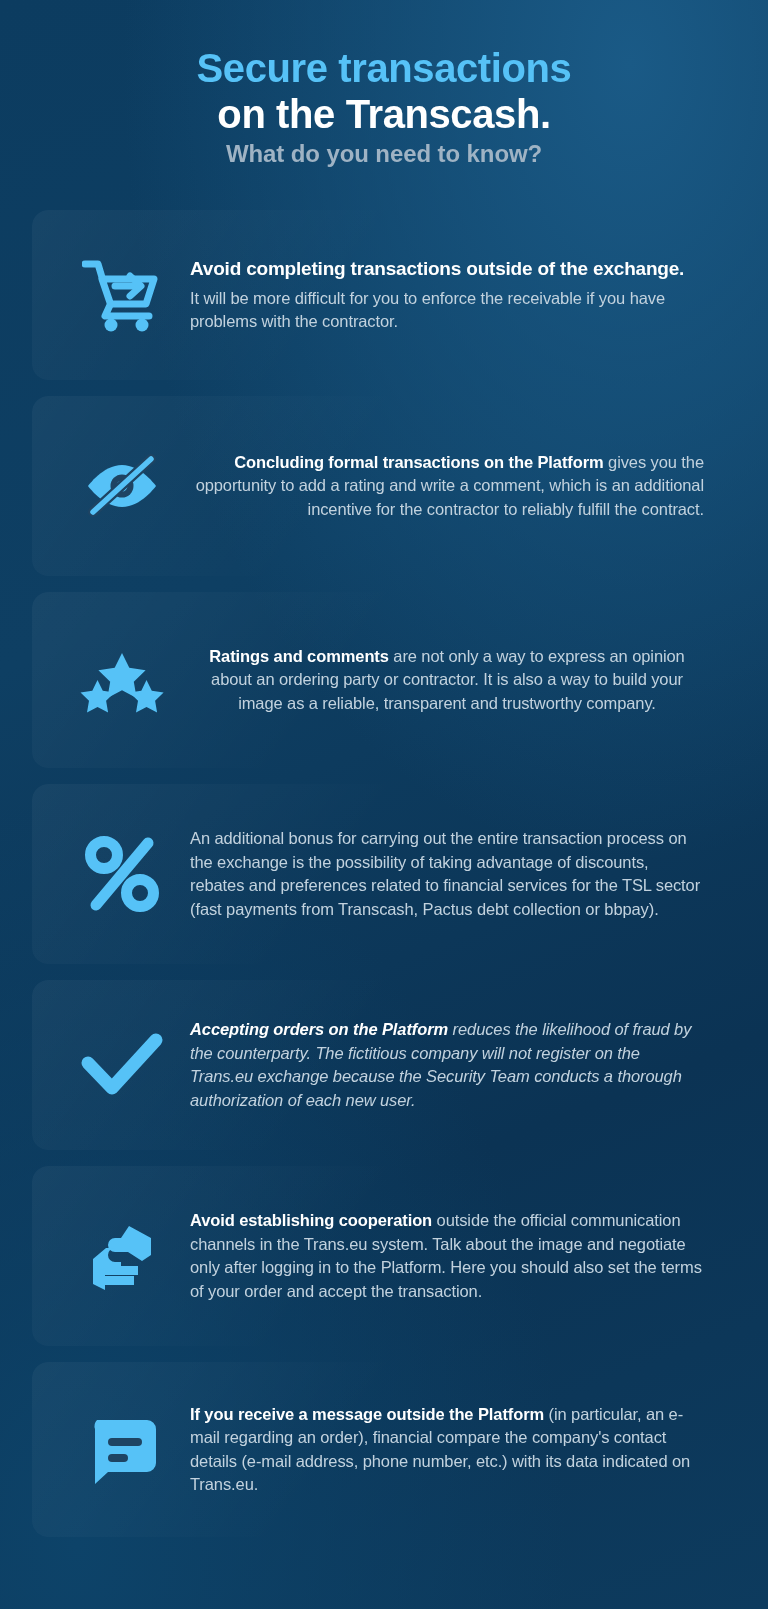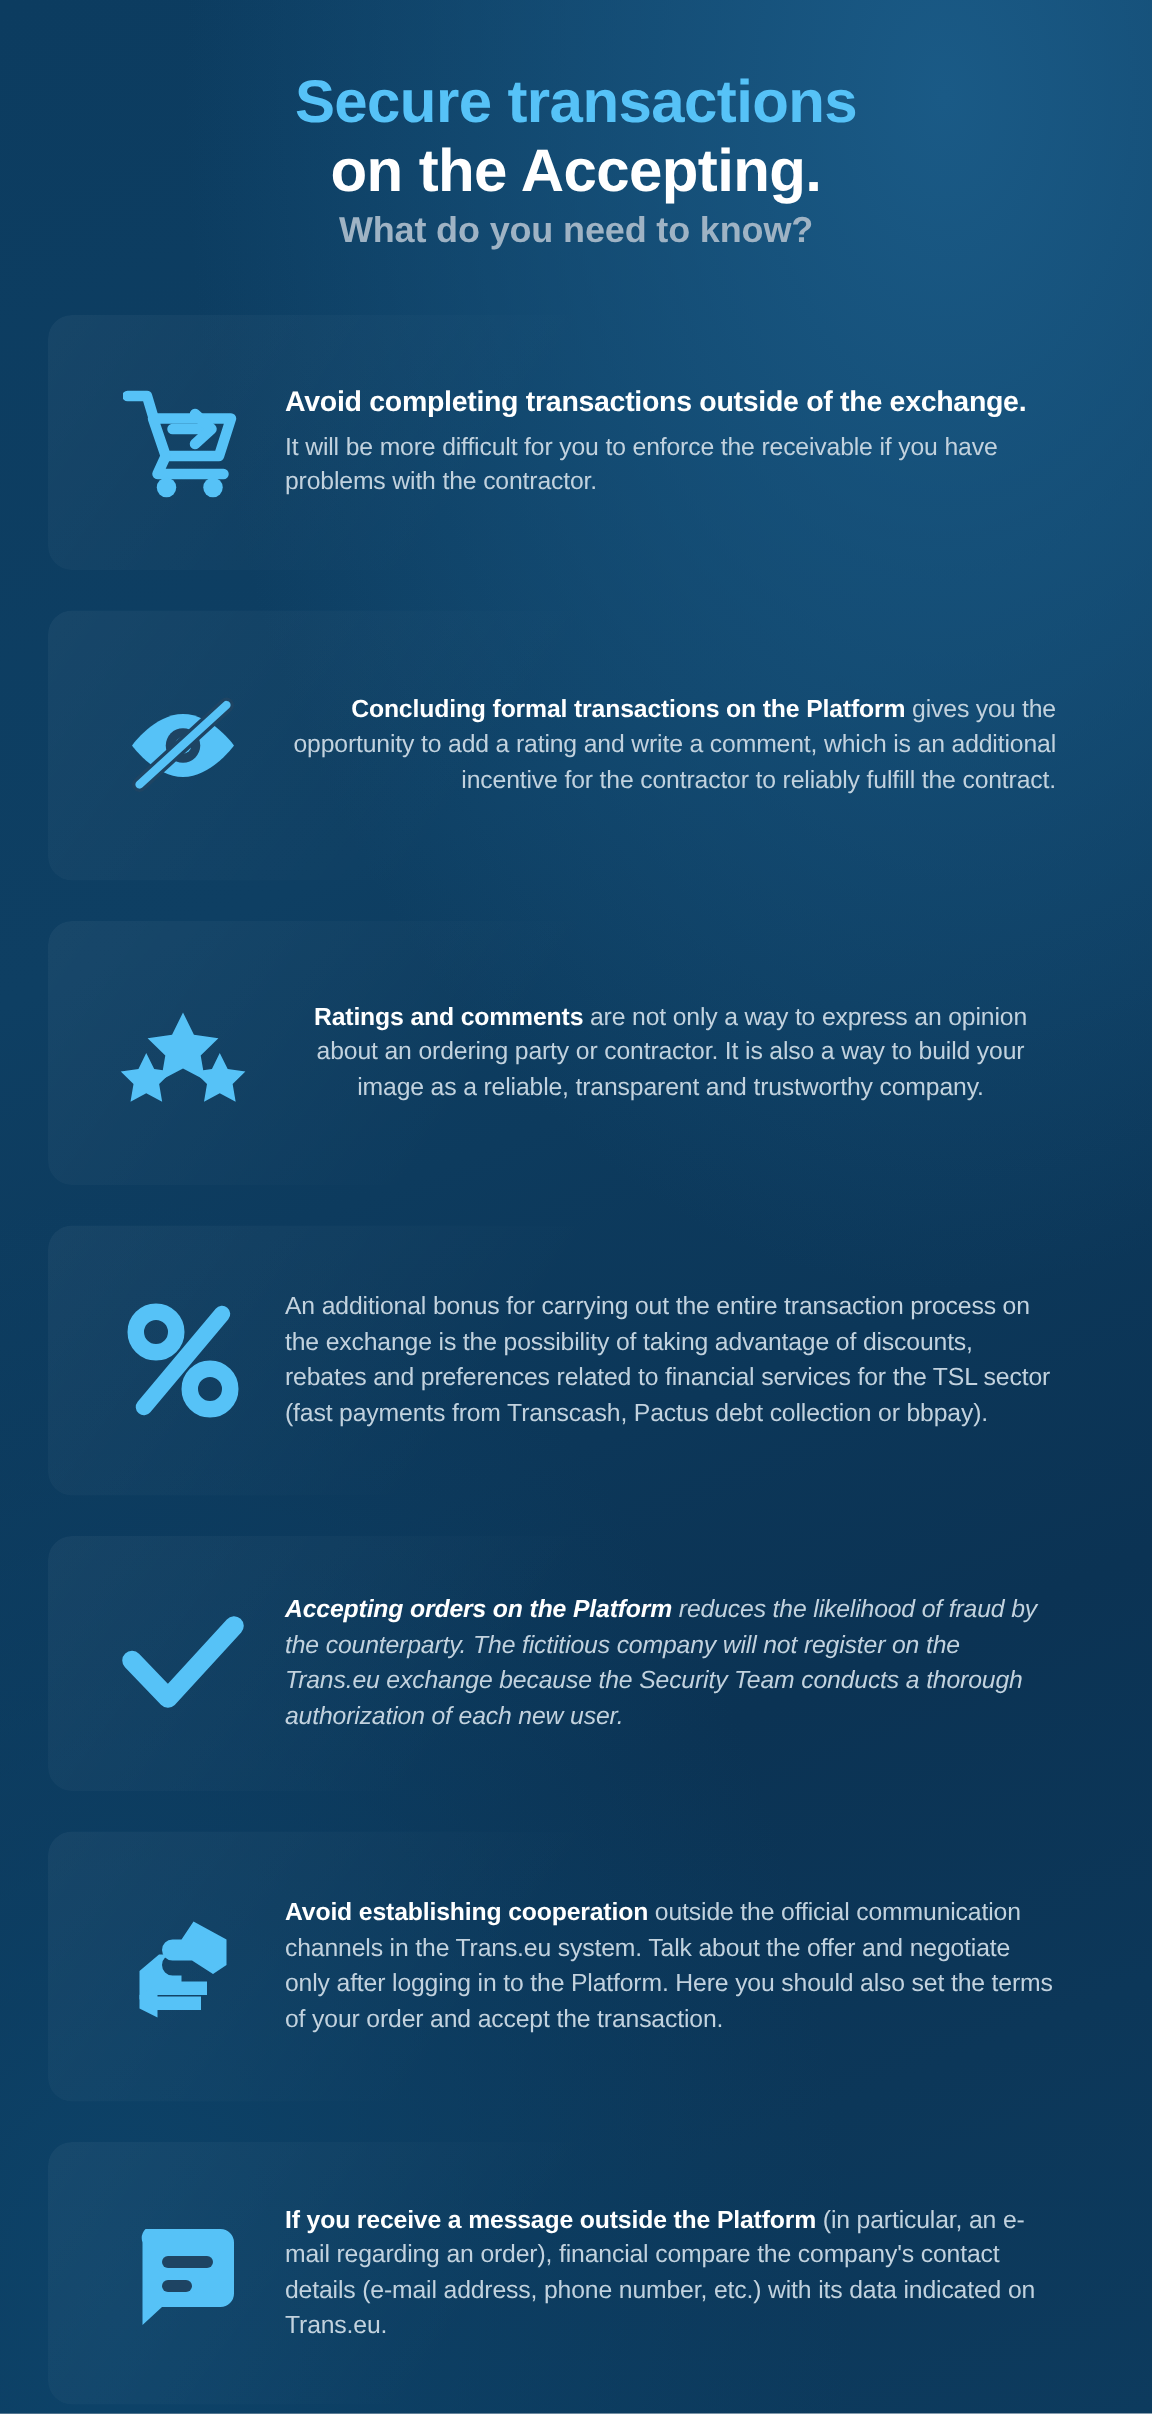--- a/index.html
+++ b/index.html
@@ -40,21 +40,21 @@
     color:#9fb3c4;
     letter-spacing:-0.1px;
   }
 
   
   .cards {
     margin-top:42px;
     padding:0 32px;
     display:flex;
     flex-direction:column;
-    gap:27px;
+    gap:16px;
   }
 
   .card {
     position:relative;
     border-radius:16px;
     background:linear-gradient(118deg, #1d4straight 0%, #1d4463 0%, #20506f 58%, #1b4160 100%);
     display:flex;
     align-items:center;
     padding:20px 26px 20px 22px;
     overflow:hidden;
@@ -116,21 +116,21 @@
   .card.h7 { min-height:175px; }
 </style>
 </head>
 <body>
 
 <div class="page">
 
   <div class="header">
     <h1 class="title">
       <span class="title-line-1">Secure transactions</span>
-      <span class="title-line-2">on the Accepting.</span>
+      <span class="title-line-2">on the Transcash.</span>
     </h1>
     <div class="subtitle">What do you need to know?</div>
   </div>
 
   <div class="cards">
 
     <div class="card h1">
       <div class="card-icon">
         <svg width="80" height="74" viewBox="0 0 80 74" fill="none">
           <path d="M3 6h13l4.5 15" stroke="#56c2f7" stroke-width="7" stroke-linecap="round" stroke-linejoin="round"></path>
@@ -204,21 +204,21 @@
       <div class="card-icon">
         <svg width="80" height="76" viewBox="0 0 80 76" fill="none">
           <path d="M47 8l22 12v17l-9 6-14-9H33a7 7 0 0 1 0-14h6l8-12z" fill="#56c2f7"></path>
           <path d="M33 30a7 7 0 0 0 0 14h6v8H24l-13 8V41l13-11h9z" fill="#56c2f7"></path>
           <path d="M22 48h34v9H22z" fill="#56c2f7"></path>
           <path d="M16 58h36v9H16z" fill="#56c2f7"></path>
           <path d="M11 57l12-7v22l-12-6V57z" fill="#56c2f7"></path>
         </svg>
       </div>
       <div class="card-body">
-        <div class="card-text"><span class="lead">Avoid establishing cooperation</span><span> outside the official communication channels in the Trans.eu system. Talk about the offer and negotiate only after logging in to the Platform. Here you should also set the terms of your order and accept the transaction.</span></div>
+        <div class="card-text"><span class="lead">Avoid establishing cooperation</span><span> outside the official communication channels in the Trans.eu system. Talk about the image and negotiate only after logging in to the Platform. Here you should also set the terms of your order and accept the transaction.</span></div>
       </div>
     </div>
 
     <div class="card h7">
       <div class="card-icon">
         <svg width="76" height="72" viewBox="0 0 76 72" fill="none">
           <path d="M13 6h50a9 9 0 0 1 9 9v34a9 9 0 0 1-9 9H24l-13 12V15a9 9 0 0 1 2-9z" fill="#56c2f7"></path>
           <rect x="24" y="24" width="34" height="8" rx="4" fill="#1e4463"></rect>
           <rect x="24" y="40" width="20" height="8" rx="4" fill="#1e4463"></rect>
         </svg>

